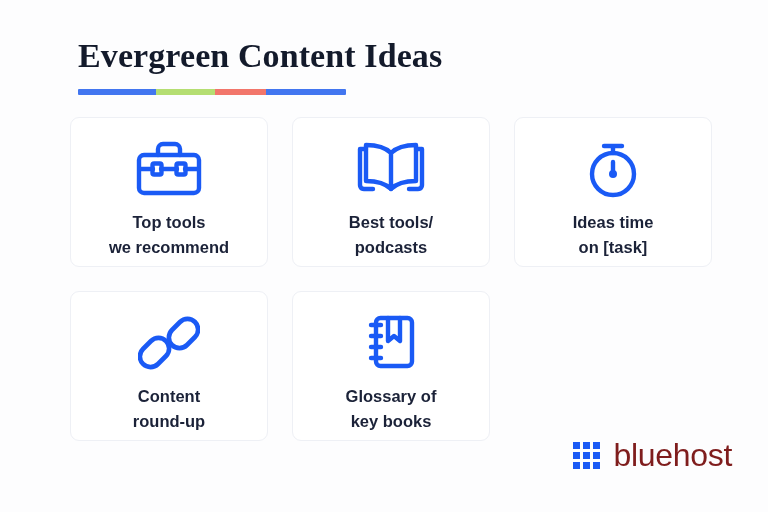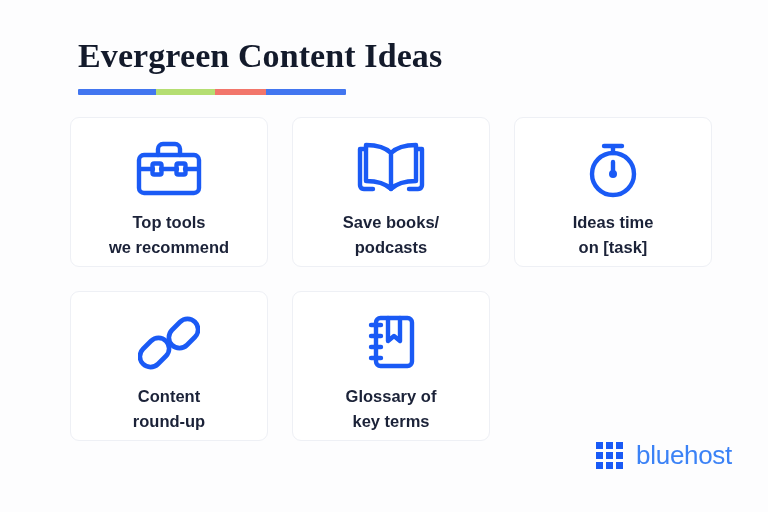--- a/index.html
+++ b/index.html
@@ -106,24 +106,24 @@
     gap: 3px;
   }
   .logo-grid i {
     display: block;
     width: 7px;
     height: 7px;
     background: #1a5af5;
   }
   .logo-word {
     font-family: "Liberation Sans", sans-serif;
-    font-size: 26px;
+    font-size: 32px;
     line-height: 31px;
     font-weight: normal;
-    color: #3b82f6;
+    color: #7f1d1d;
     letter-spacing: -0.3px;
   }
 </style>
 </head>
 <body>
 
 <div class="page">
 
   <div class="title-block">
     <h1 class="page-title">Evergreen Content Ideas</h1>
@@ -157,21 +157,21 @@
       <div class="icon-wrap">
         <svg width="74" height="60" viewBox="0 0 74 60" fill="none">
           <g stroke="#1a5af5" stroke-width="4.4" stroke-linecap="round" stroke-linejoin="round">
             <path d="M37 14 C31 8 22 6 12 6 v36 c10 0 19 2 25 8 6-6 15-8 25-8 V6 c-10 0-19 2-25 8z"></path>
             <path d="M37 14 v36"></path>
             <path d="M12 10 H6 v36 c0 0 0 4 4 4 h9"></path>
             <path d="M62 10 h6 v36 c0 0 0 4-4 4 h-9"></path>
           </g>
         </svg>
       </div>
-      <div class="card-label">Save books/
+      <div class="card-label">Best tools/
 podcasts</div>
     </div>
 
     <div class="card">
       <div class="icon-wrap">
         <svg width="62" height="62" viewBox="0 0 62 62" fill="none">
           <g stroke="#1a5af5" stroke-width="4.4" stroke-linecap="round" stroke-linejoin="round">
             <circle cx="31" cy="36" r="21"></circle>
             <path d="M31 15 v-6"></path>
             <path d="M22 8 h18"></path>
@@ -202,21 +202,21 @@
       <div class="icon-wrap">
         <svg width="58" height="60" viewBox="0 0 58 60" fill="none">
           <g stroke="#1a5af5" stroke-width="4.4" stroke-linecap="round" stroke-linejoin="round">
             <rect x="14" y="5" width="36" height="48" rx="4.5"></rect>
             <path d="M9 12 h10 M9 23 h10 M9 34 h10 M9 45 h10"></path>
             <path d="M26 5 v23 l6-5 6 5 V5"></path>
           </g>
         </svg>
       </div>
       <div class="card-label">Glossary of
-key terms</div>
+key books</div>
     </div>
 
   </div>
 
   <div class="logo">
     <div class="logo-grid">
       <i></i>
       <i></i>
       <i></i>
       <i></i>

